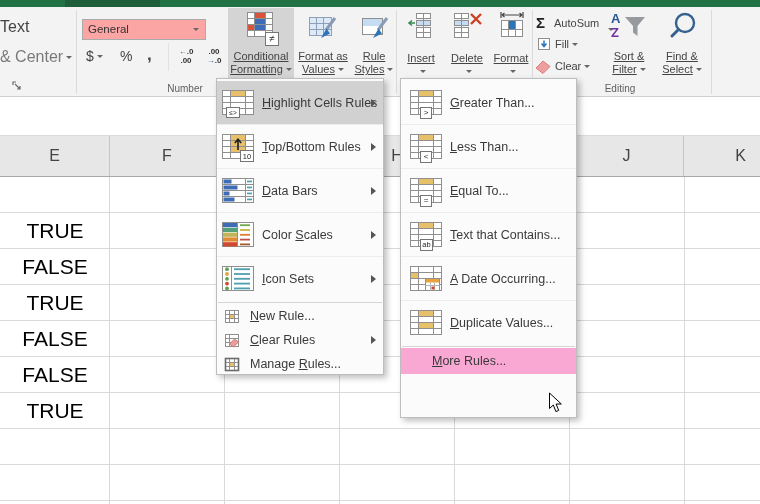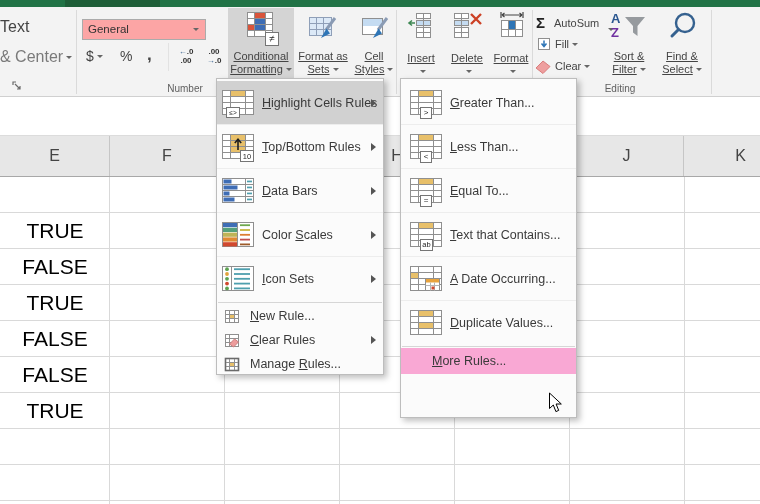--- a/index.html
+++ b/index.html
@@ -124,30 +124,30 @@
       <div class="bl" style="top:55px"><span>Formatting</span><span class="car"></span></div>
     </div>
     <div class="bigbtn" style="left:296px;width:54px">
       <svg class="abs" style="left:12px;top:5px" width="30" height="32" viewBox="0 0 30 32">
         <rect x="1.5" y="4.5" width="22" height="18" fill="#DCE9F7" stroke="#8F9FB8"></rect>
         <path d="M8.5 4.5V22.5 M15.5 4.5V22.5 M1.5 10.5H23.5 M1.5 16.5H23.5" stroke="#8F9FB8" fill="none"></path>
         <path d="M27 5 L18 17" stroke="#8A9BB4" stroke-width="3"></path>
         <path d="M18.5 15.5 L13 25 L22 20.5 Z" fill="#2E75B6"></path>
       </svg>
       <div class="bl" style="top:42px">Format as</div>
-      <div class="bl" style="top:55px"><span>Sets</span><span class="car"></span></div>
+      <div class="bl" style="top:55px"><span>Values</span><span class="car"></span></div>
     </div>
     <div class="bigbtn" style="left:352px;width:44px">
       <svg class="abs" style="left:8px;top:5px" width="30" height="32" viewBox="0 0 30 32">
         <rect x="2.5" y="5.5" width="20" height="16" fill="#fff" stroke="#8F8F8F"></rect>
         <rect x="3" y="6" width="19" height="7" fill="#C5DCF2"></rect>
         <path d="M27 5 L18 17" stroke="#8A9BB4" stroke-width="3"></path>
         <path d="M18.5 15.5 L13 25 L22 20.5 Z" fill="#2E75B6"></path>
       </svg>
-      <div class="bl" style="top:42px">Cell</div>
+      <div class="bl" style="top:42px">Rule</div>
       <div class="bl" style="top:55px"><span>Styles</span><span class="car"></span></div>
     </div>
 
     
     <div class="bigbtn" style="left:400px;width:42px">
       <svg class="abs" style="left:7px;top:4px" width="30" height="28" viewBox="0 0 30 28">
         <g fill="#fff" stroke="#8F8F8F">
             <rect x="9.5" y="1.5" width="14" height="5"></rect>
             <rect x="9.5" y="8.5" width="14" height="5" fill="#C5DCF2"></rect>
             <rect x="9.5" y="15.5" width="14" height="10"></rect>

